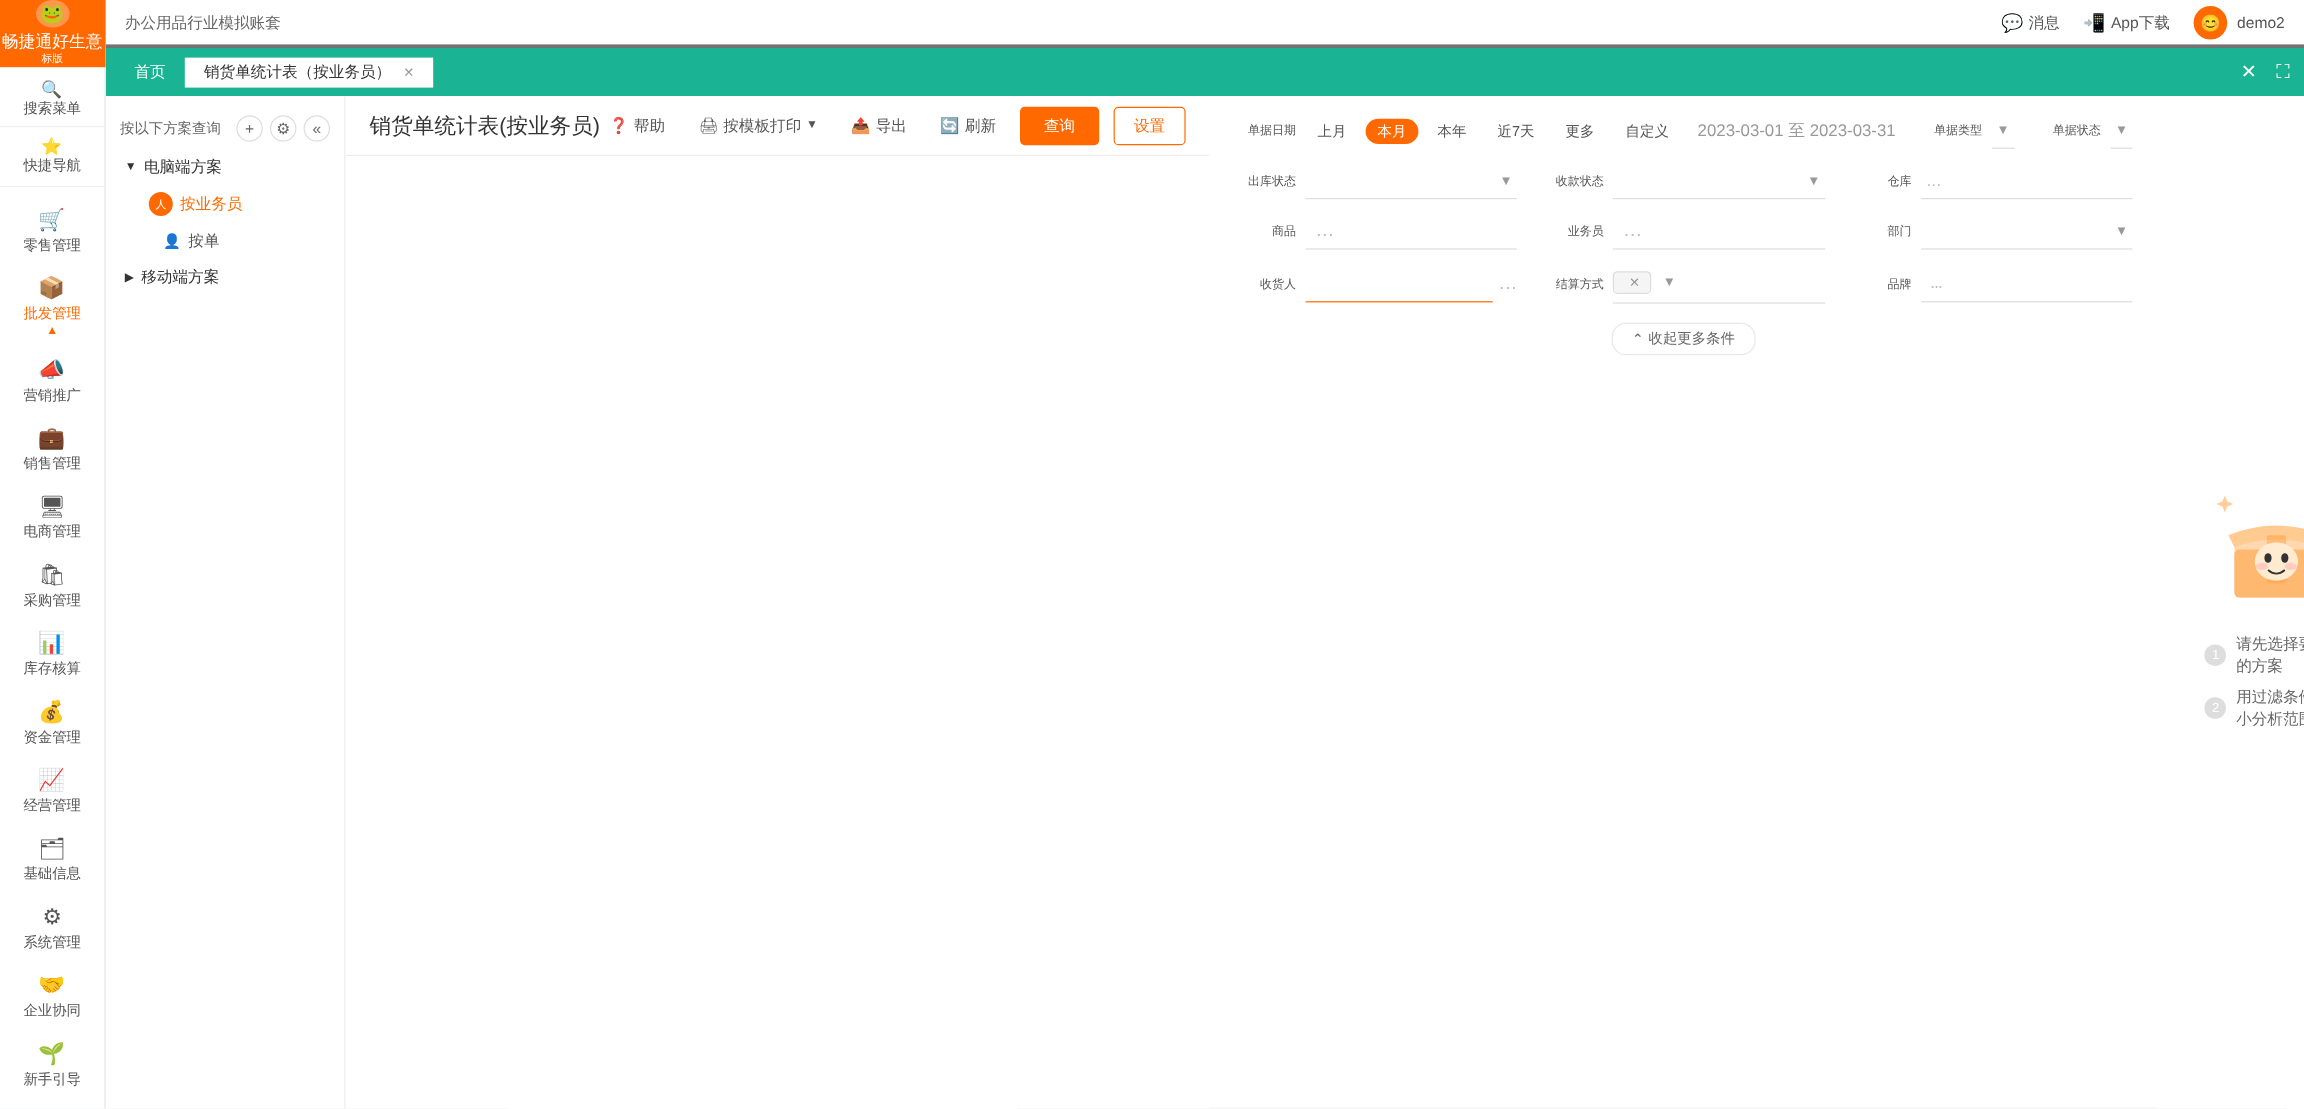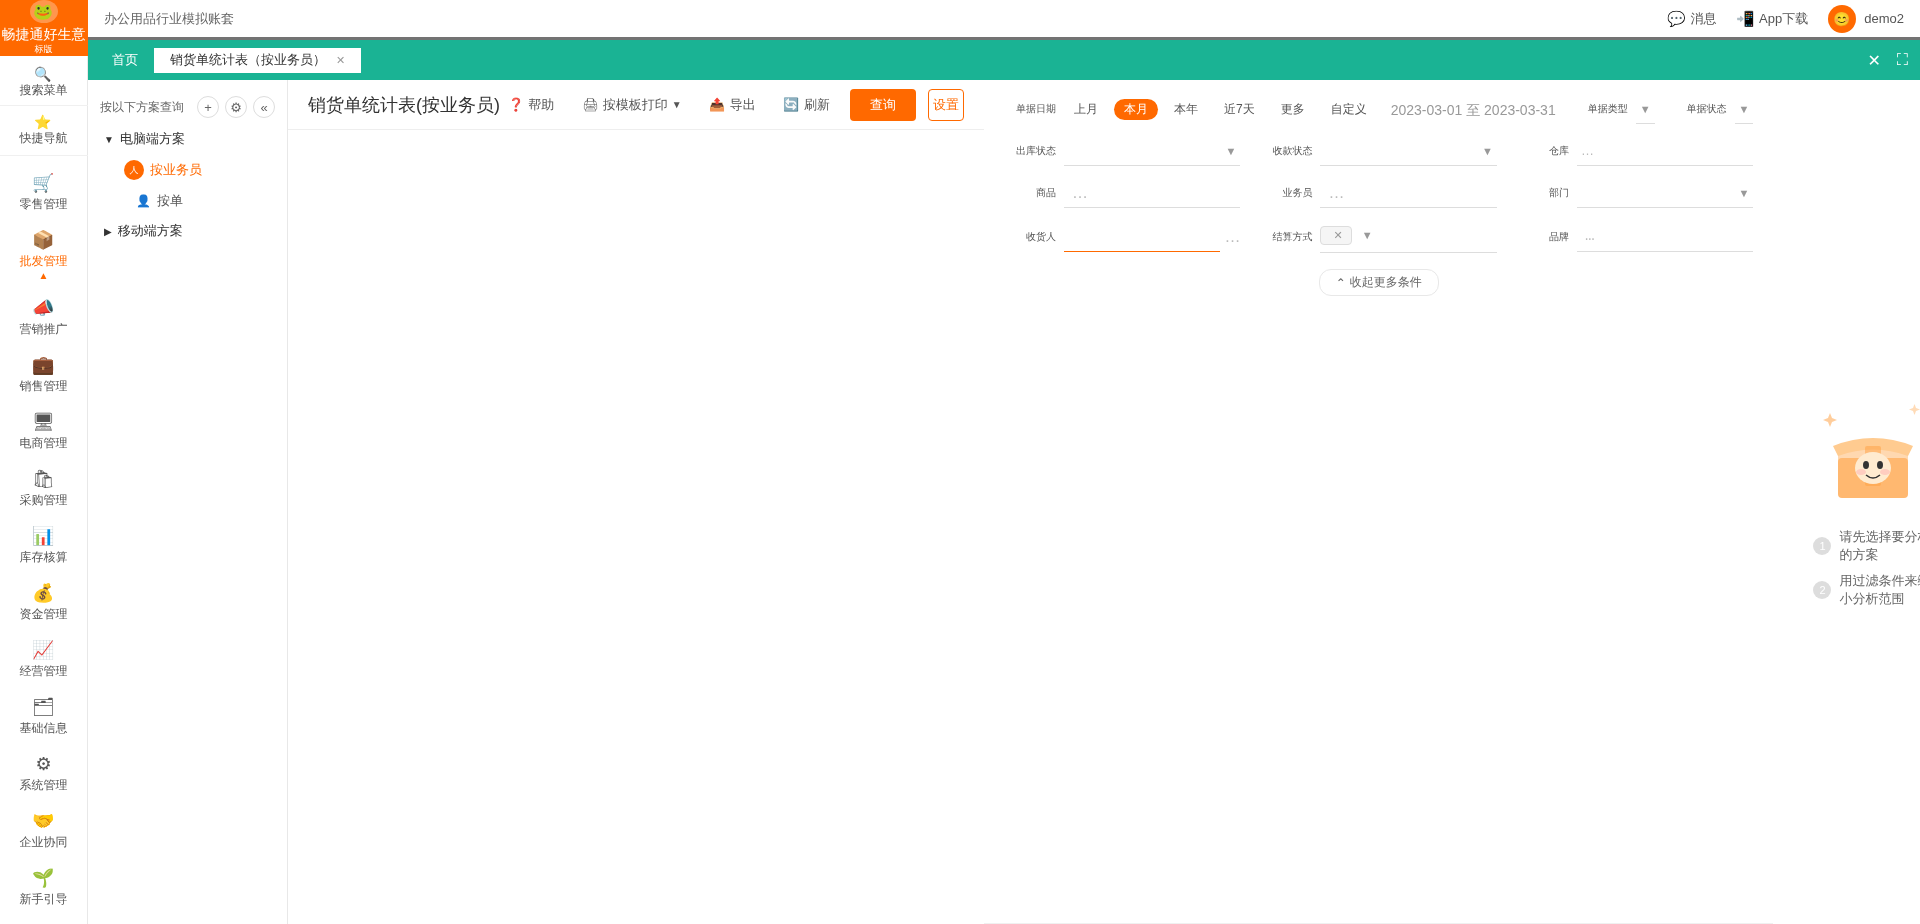--- a/index.html
+++ b/index.html
@@ -175,21 +175,21 @@
     .page-action-btn {
       display: flex; align-items: center; gap: 4px; font-size: 13px;
       color: #555; cursor: pointer; padding: 4px 8px;
     }
     .query-btn {
       background: #ff6900; color: #fff; border: none; border-radius: 4px;
       padding: 6px 20px; font-size: 13px; cursor: pointer; height: 32px;
     }
     .set-btn {
       background: #fff; color: #ff6900; border: 1px solid #ff6900; border-radius: 4px;
-      padding: 6px 4px; font-size: 13px; cursor: pointer; height: 32px;
+      padding: 6px 16px; font-size: 13px; cursor: pointer; height: 32px;
     }
 
     
     #filter-area {
       background: #fff;
       padding: 14px 20px 8px;
       border-bottom: 1px solid #f0f0f0;
       flex-shrink: 0;
     }
     .filter-row {
@@ -234,21 +234,21 @@
       cursor: pointer;
       display: flex;
       align-items: center;
       justify-content: space-between;
       position: relative;
       padding: 0 4px;
     }
     .filter-select-text { color: #bbb; }
     .filter-select-arrow { color: #999; font-size: 11px; }
     .filter-dots { color: #bbb; font-size: 16px; margin-left: 4px; cursor: pointer; }
-    .date-pills { display: flex; gap: 6px; align-items: flex-end; }
+    .date-pills { display: flex; gap: 6px; align-items: center; }
     .date-pill {
       padding: 2px 10px;
       border-radius: 12px;
       font-size: 12px;
       cursor: pointer;
       color: #555;
       background: transparent;
     }
     .date-pill.active { background: #ff6900; color: #fff; }
     .date-range-text { font-size: 14px; color: #999; margin-left: 8px; }

